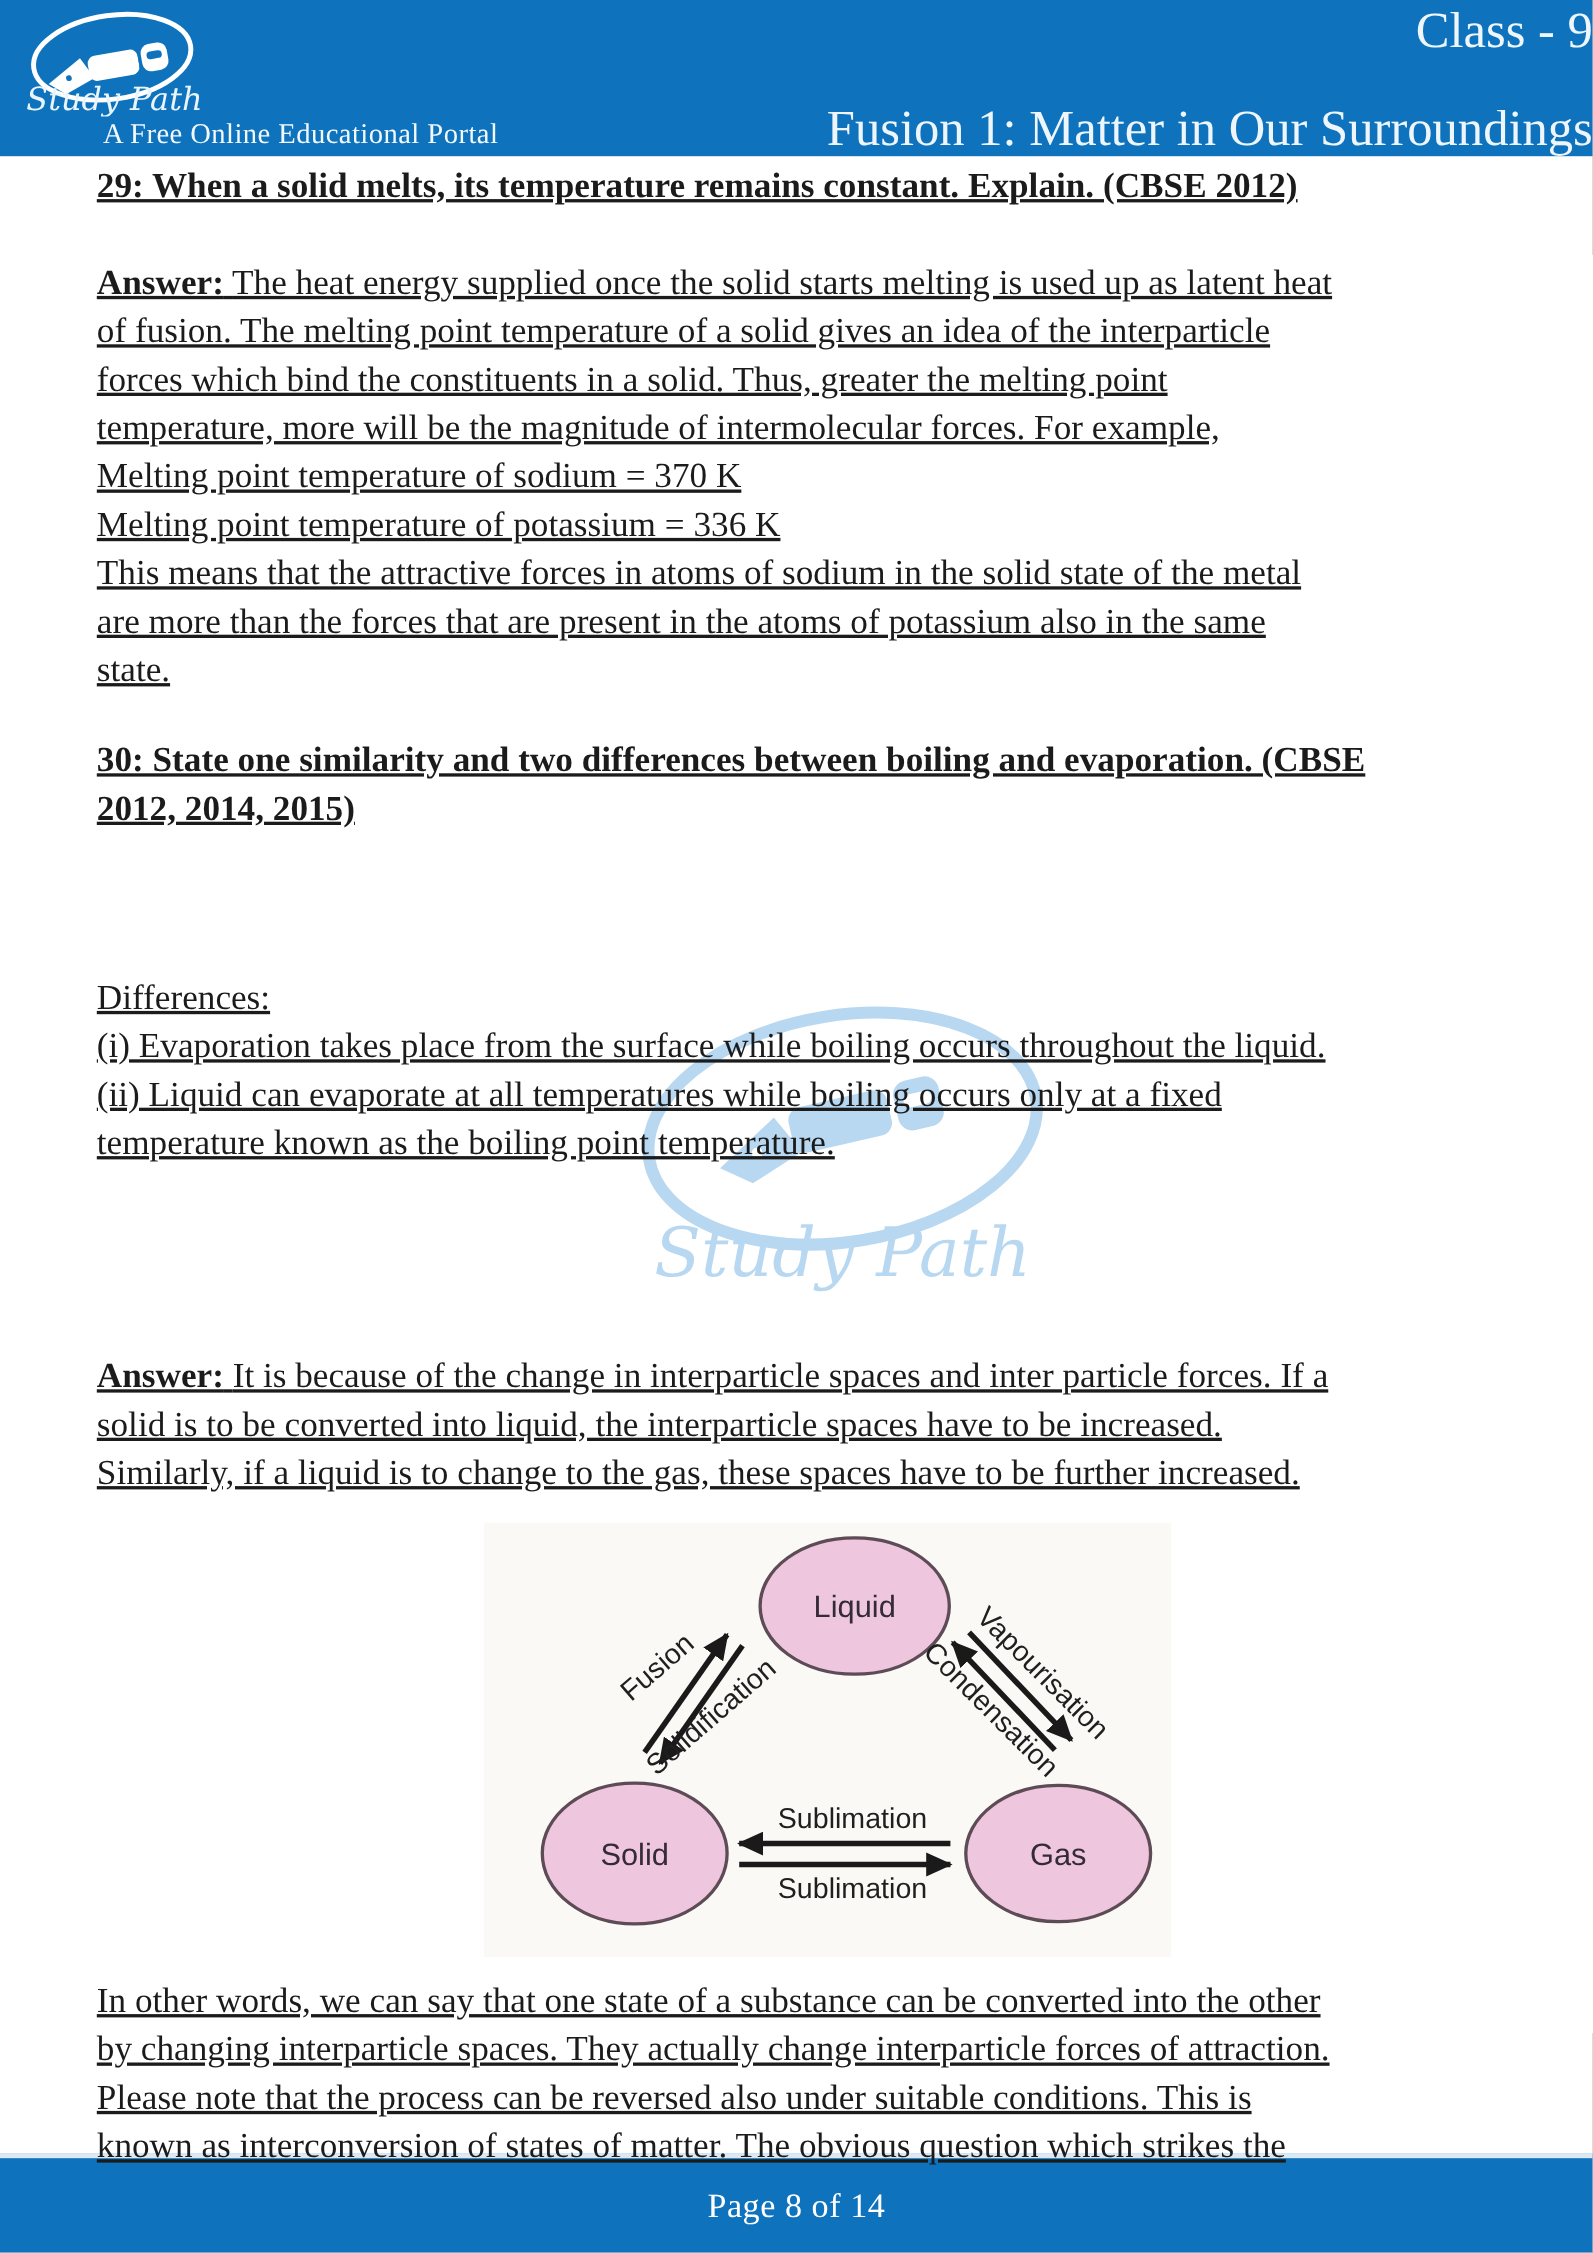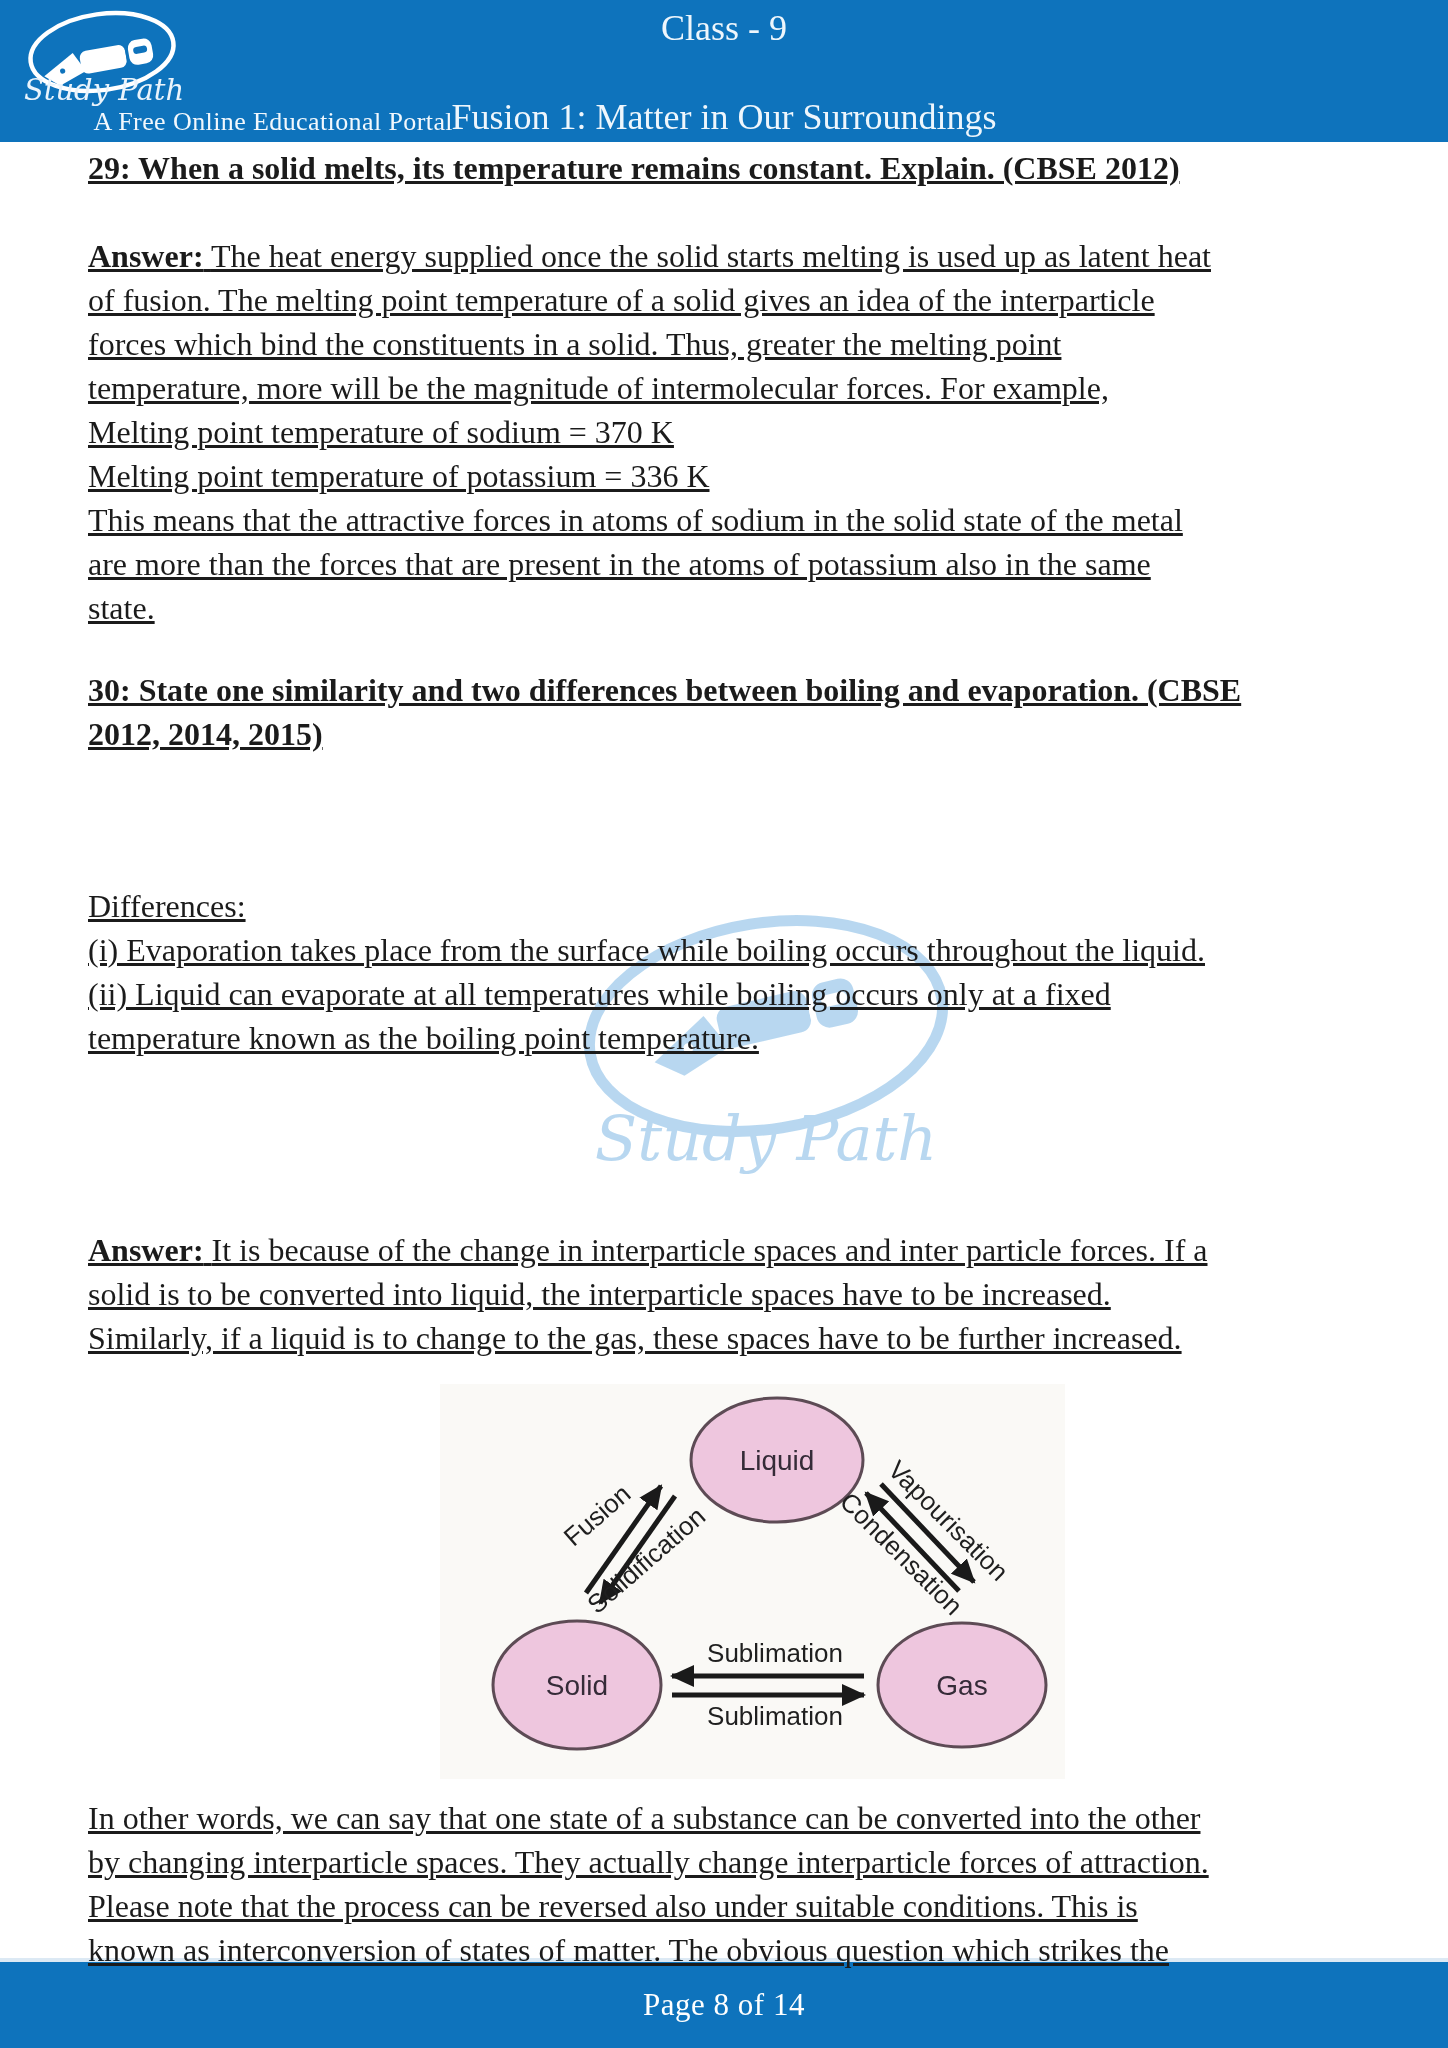--- a/index.html
+++ b/index.html
@@ -4,22 +4,22 @@
 <style>
   html,body{margin:0;padding:0;background:#9a9a9a;}
   .page{position:relative;width:1448px;height:2048px;background:#ffffff;overflow:hidden;
         font-family:"Liberation Serif",serif;color:#1b1b1b;}
   
   .band{position:absolute;left:0;right:0;background:#0e73bc;}
   .header{top:0;height:142px;}
   .footer{top:1958px;height:90px;border-top:4px solid #dce9f4;box-sizing:border-box;
           display:flex;align-items:center;justify-content:center;}
   .footer span{color:#ffffff;font-size:31px;letter-spacing:.5px;}
-  .title-line{position:absolute;left:0;width:100%;text-align:center;color:#eef6fc;
-              font-size:36px;line-height:40px;}
+  .title-line{position:absolute;left:0;width:100%;text-align:right;color:#eef6fc;
+              font-size:46px;line-height:40px;}
   .t1{top:8px}.t2{top:52px}.t3{top:97px}
   .logo-svg{position:absolute;left:14px;top:6px;}
   .tagline{position:absolute;left:8px;top:107px;width:445px;color:#f2f8fd;
            font-size:26px;letter-spacing:.4px;white-space:nowrap;text-align:right;}
   
   .blk{position:absolute;left:88px;width:1356px;margin:0;font-size:32px;line-height:44px;
        white-space:pre-line;z-index:2;text-decoration:underline;}
   .bold{font-weight:700;}
   .blk strong{font-weight:700;margin-top:20px;}
   #q29{top:146px}#a29{top:234px}#q30{top:668px}#a30{top:796px}#diffh{top:884px}

